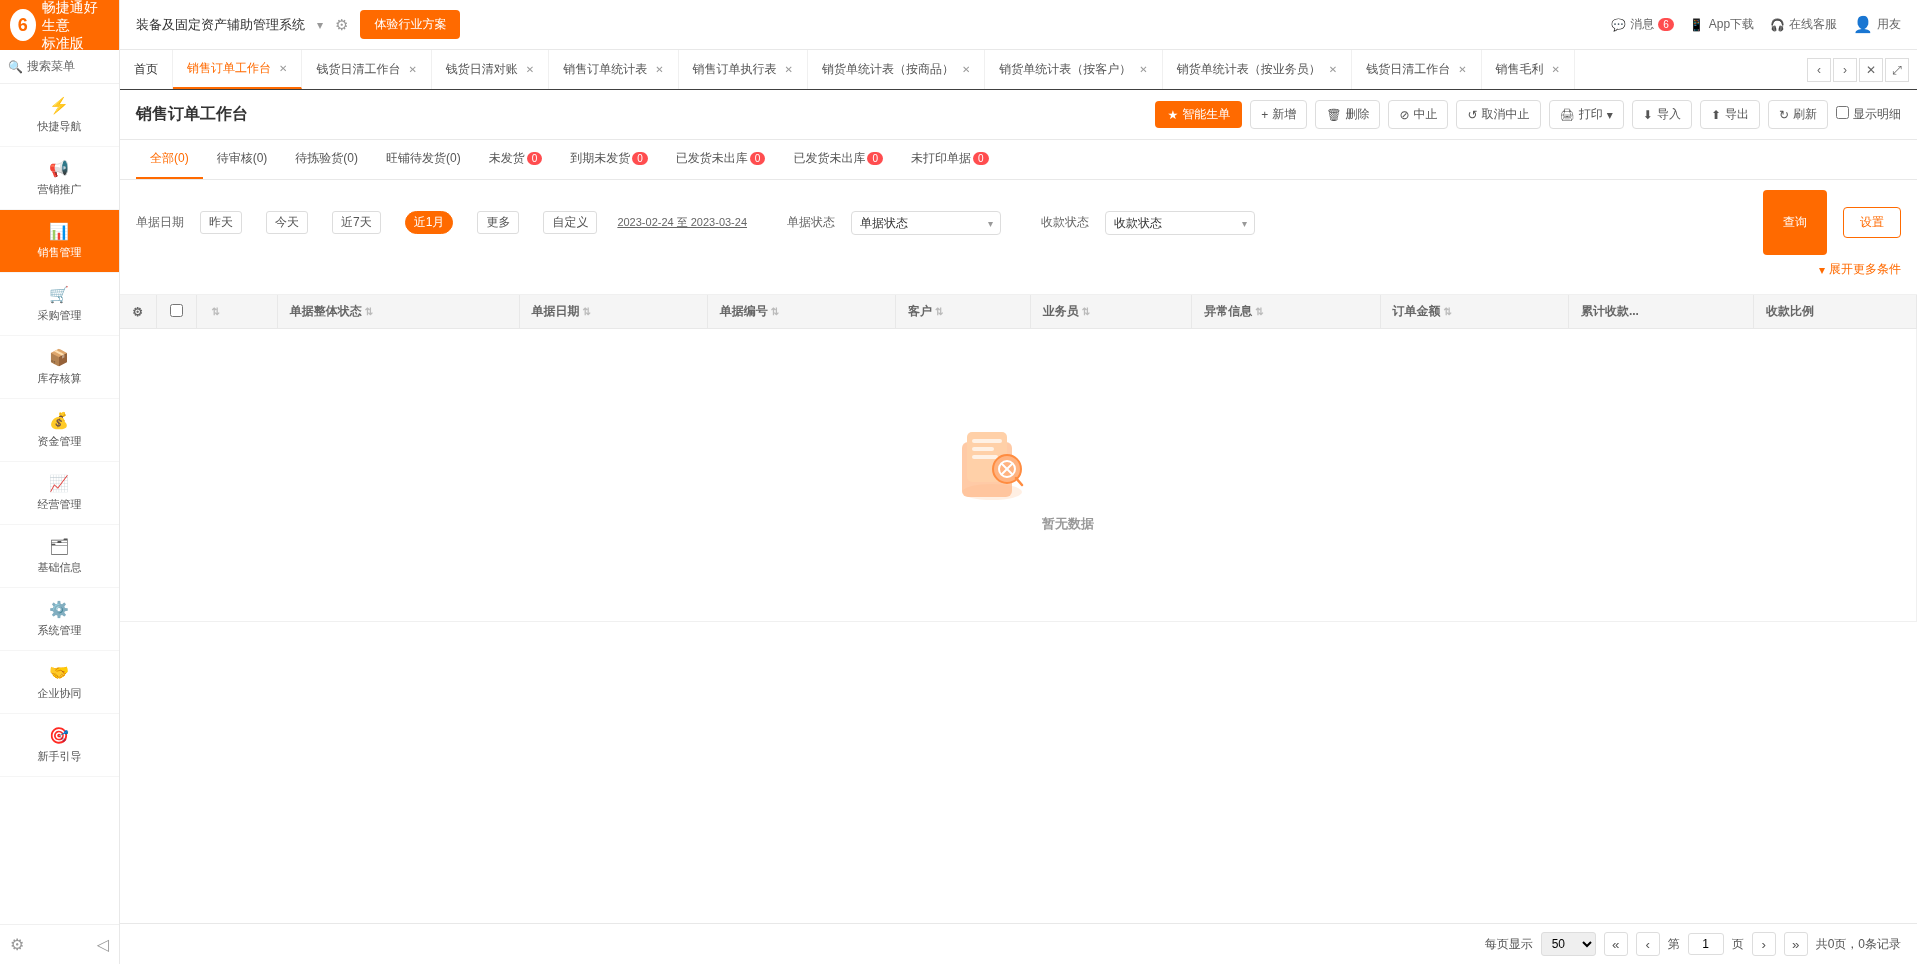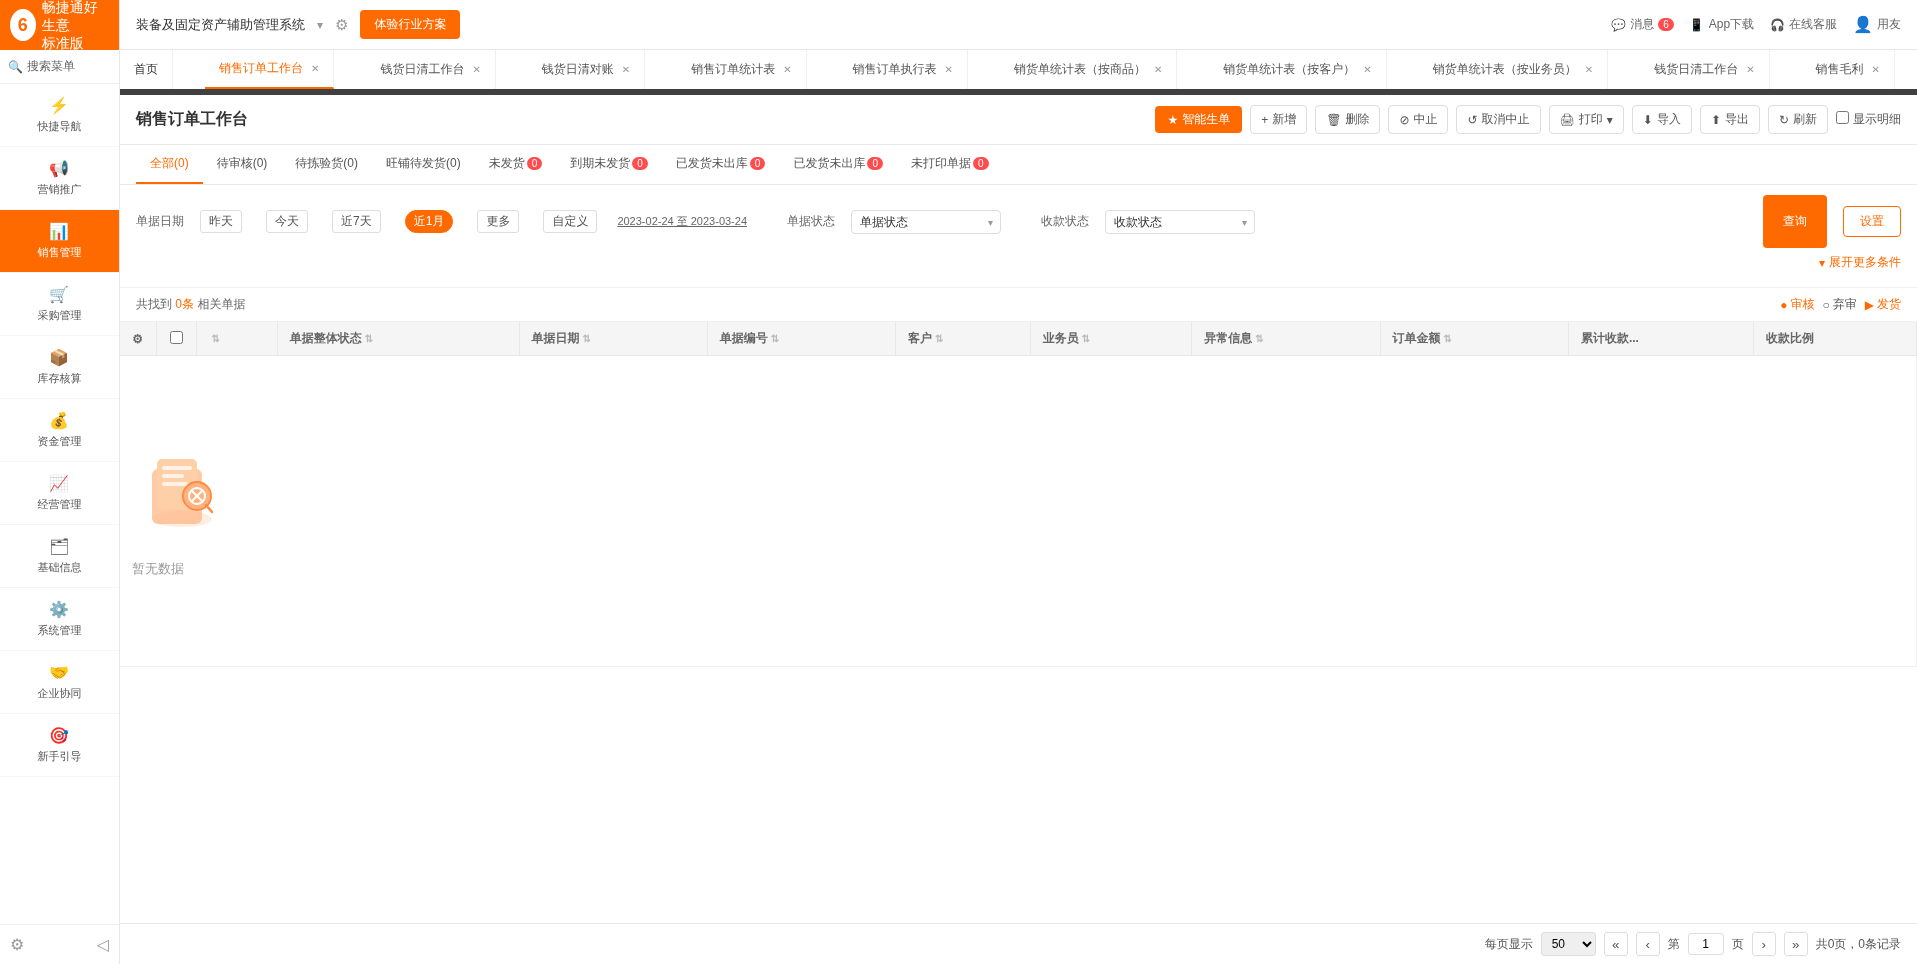--- a/index.html
+++ b/index.html
@@ -20,21 +20,21 @@
     .main { flex: 1; display: flex; flex-direction: column; overflow: hidden; }
 
     
     .topbar { background: #fff; height: 50px; display: flex; align-items: center; padding: 0 16px; border-bottom: 1px solid #e8e8e8; gap: 12px; flex-shrink: 0; }
     .topbar-actions { display: flex; align-items: center; gap: 16px; font-size: 12px; color: #666; }
     .topbar-btn-orange { background: #ff6a00; color: #fff; border: none; padding: 6px 14px; border-radius: 4px; cursor: pointer; font-size: 12px; }
     .topbar-user { display: flex; align-items: center; gap: 4px; cursor: pointer; }
     .badge { background: #ff4d4f; color: #fff; border-radius: 10px; padding: 1px 5px; font-size: 10px; }
 
     
-    .tabbar { background: #fff; display: flex; border-bottom: 6px solid #404040; flex-shrink: 0; overflow: hidden; gap: 32px; }
+    .tabbar { background: #fff; display: flex; border-bottom: 1px solid #404040; flex-shrink: 0; overflow: hidden; }
     .tab-item { padding: 10px 14px; font-size: 12px; color: #555; cursor: pointer; white-space: nowrap; display: flex; align-items: center; gap: 4px; border-right: 1px solid #f0f0f0; flex-shrink: 0; }
     .tab-item.active { color: #ff6a00; border-bottom: 2px solid #ff6a00; background: #fff; }
     .tab-item.home { color: #333; font-weight: 500; }
     .tab-close { font-size: 10px; color: #999; margin-left: 4px; }
     .tab-nav-btns { margin-left: auto; display: flex; align-items: center; gap: 2px; padding: 0 8px; flex-shrink: 0; }
     .tab-nav-btn { width: 24px; height: 24px; border: 1px solid #ddd; background: #fff; cursor: pointer; display: flex; align-items: center; justify-content: center; font-size: 12px; color: #666; }
 
     
     .page-header { background: #fff; padding: 10px 16px; display: flex; align-items: center; justify-content: space-between; border-bottom: 1px solid #e8e8e8; flex-shrink: 0; }
     .page-title { font-size: 16px; font-weight: 600; color: #333; }
@@ -53,39 +53,39 @@
     .filter-row { display: flex; align-items: center; gap: 16px; margin-bottom: 6px; }
     .filter-label { color: #666; font-size: 12px; white-space: nowrap; }
     .filter-date-btns { display: flex; align-items: center; gap: 24px; }
     .date-btn { padding: 2px 8px; border: 1px solid #ddd; background: #fff; color: #555; border-radius: 3px; cursor: pointer; font-size: 12px; }
     .date-btn.active { background: #ff6a00; color: #fff; border-color: #ff6a00; border-radius: 12px; }
     .filter-date-range { color: #666; font-size: 11px; text-decoration: underline; }
     .filter-select { border: 1px solid #ddd; padding: 4px 24px 4px 8px; border-radius: 4px; font-size: 12px; color: #333; background: #fff; appearance: none; cursor: pointer; min-width: 150px; }
     .filter-select-wrap { position: relative; display: inline-block; }
     .filter-select-wrap::after { content: '▾'; position: absolute; right: 8px; top: 50%; transform: translateY(-50%); color: #999; pointer-events: none; font-size: 10px; }
     .expand-btn { color: #ff6a00; cursor: pointer; font-size: 12px; display: flex; align-items: center; gap: 4px; }
-    .btn-query { background: #ff6a00; color: #fff; border: none; padding: 18px 20px; border-radius: 4px; cursor: pointer; font-size: 12px; }
+    .btn-query { background: #ff6a00; color: #fff; border: none; padding: 24px 20px; border-radius: 4px; cursor: pointer; font-size: 12px; }
     .btn-setting { background: #fff; border: 1px solid #ff6a00; color: #ff6a00; padding: 6px 16px; border-radius: 4px; cursor: pointer; font-size: 12px; }
 
     
     .table-area { flex: 1; overflow: auto; background: #fff; margin: 0; padding: 0; }
     .table-summary { padding: 8px 16px; font-size: 12px; color: #666; display: flex; align-items: center; justify-content: space-between; border-bottom: 1px solid #f0f0f0; }
     .table-action-btns { display: flex; gap: 8px; }
     .tbl-action-btn { font-size: 12px; color: #555; cursor: pointer; display: flex; align-items: center; gap: 3px; }
     .tbl-action-btn.orange { color: #ff6a00; }
     table { width: 100%; border-collapse: collapse; font-size: 12px; }
     th { background: #f5f5f5; color: #666; padding: 8px 12px; text-align: left; border-bottom: 1px solid #e8e8e8; border-right: 1px solid #e8e8e8; white-space: nowrap; }
     td { padding: 8px 12px; border-bottom: 1px solid #f0f0f0; border-right: 1px solid #f0f0f0; color: #333; }
     .th-sort { display: flex; align-items: center; gap: 3px; }
     .sort-icon { color: #bbb; font-size: 10px; }
     .th-checkbox { width: 40px; text-align: center; }
     .th-gear { width: 36px; text-align: center; }
 
     
-    .empty-state { display: flex; flex-direction: column; align-items: flex-start; justify-content: center; padding: 80px 0; }
+    .empty-state { display: flex; flex-direction: row; align-items: flex-end; justify-content: center; padding: 80px 0; font-weight: bold; }
     .empty-img { width: 100px; height: 100px; position: relative; margin-bottom: 16px; }
     .empty-text { color: #999; font-size: 13px; }
 
     
     .pagination { background: #fff; padding: 8px 16px; border-top: 1px solid #e8e8e8; display: flex; align-items: center; justify-content: flex-end; gap: 8px; flex-shrink: 0; font-size: 12px; color: #555; }
     .page-size-select { border: 1px solid #ddd; padding: 3px 6px; border-radius: 3px; font-size: 12px; }
     .page-btn { width: 24px; height: 24px; border: 1px solid #ddd; background: #fff; cursor: pointer; display: flex; align-items: center; justify-content: center; border-radius: 3px; color: #555; }
     .page-input { width: 36px; border: 1px solid #ddd; padding: 3px 4px; text-align: center; border-radius: 3px; font-size: 12px; }
 
     
@@ -357,41 +357,20 @@
       <div style="flex:1;"></div>
       <div class="expand-btn">
         <span>▾</span>
         <span>展开更多条件</span>
       </div>
     </div>
   </div>
 
   <div class="table-area">
 
-    <div class="table-summary">
-      <span>
-        <span>共找到</span>
-        <span style="color:#ff6a00;">0条</span>
-        <span>相关单据</span>
-      </span>
-      <div class="table-action-btns">
-        <div class="tbl-action-btn orange">
-          <span>●</span>
-          <span>审核</span>
-        </div>
-        <div class="tbl-action-btn">
-          <span>○</span>
-          <span>弃审</span>
-        </div>
-        <div class="tbl-action-btn orange">
-          <span>▶</span>
-          <span>发货</span>
-        </div>
-      </div>
-    </div>
 
     <table>
       <thead>
         <tr>
           <th class="th-gear">
             <span>⚙</span>
           </th>
           <th class="th-checkbox">
             <input type="checkbox" style="">
           </th>

